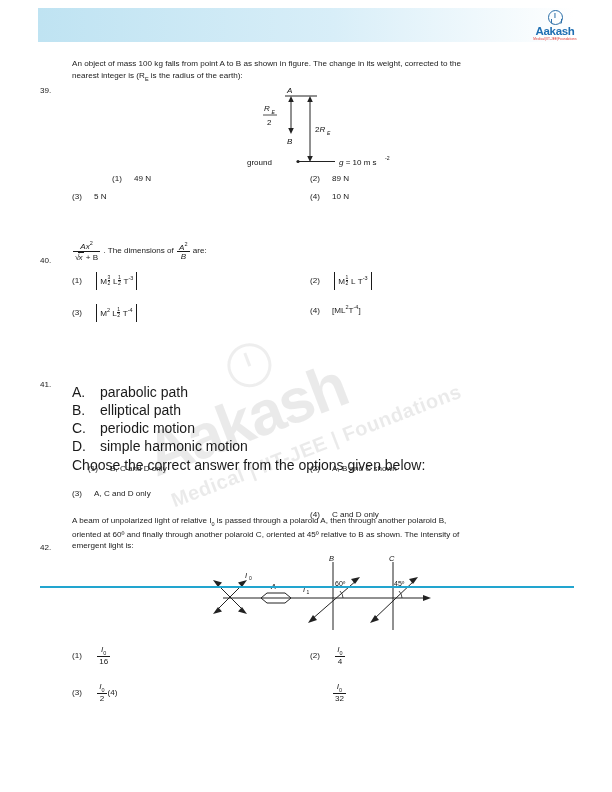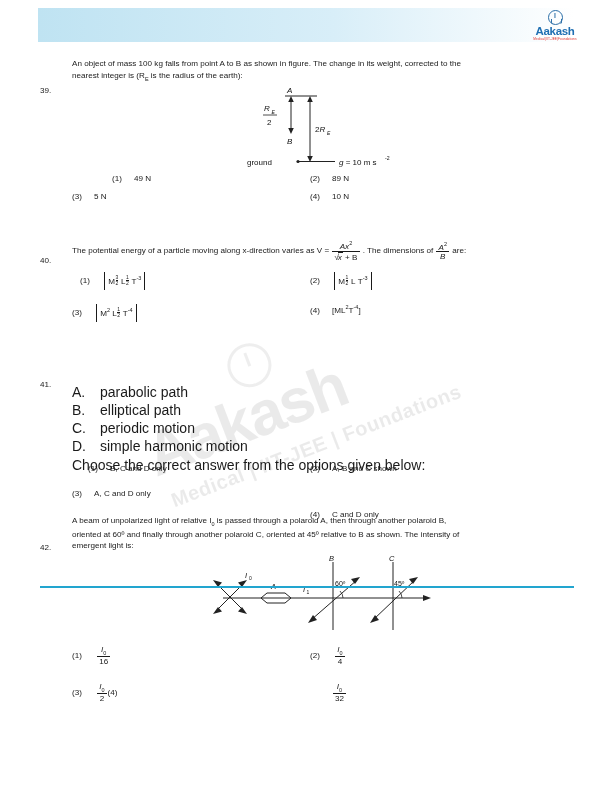--- a/index.html
+++ b/index.html
@@ -285,36 +285,35 @@
     <div class="opt" style="left:310px; top:18px;">
       <span class="lbl">(4)</span><span>10 N</span>
     </div>
   </div>
 
   <div class="q" style="top:228px;">
     <div class="q-num">40.</div>
   </div>
   <div class="q" style="top:240px;">
     <div class="q-body" style="line-height:1.2;">
-      <span>The potential energy of a particle moving along x-direction varies as V =</span>
       <span class="frac">
         <span class="num"><i class="v">Ax</i><span class="sup">2</span></span>
         <span class="den">√<span class="sqrtwrap"><i class="v">x</i></span><span> + B</span></span>
       </span>
       <span>. The dimensions of</span>
       <span class="frac">
         <span class="num"><i class="v">A</i><span class="sup">2</span></span>
         <span class="den"><i class="v">B</i></span>
       </span>
       <span>are:</span>
     </div>
   </div>
 
   <div class="opts" style="position:absolute; top:272px;">
-    <div class="opt" style="left:80px; top:0;">
+    <div class="opt" style="left:72px; top:0;">
       <span class="lbl">(1)</span>
       <span class="dimbox">
         <span>M</span><span class="fracsm"><span class="n">3</span><span class="d">2</span></span>
         <span>L</span><span class="fracsm"><span class="n">1</span><span class="d">2</span></span>
         <span>T</span><span class="sup">-3</span>
       </span>
     </div>
     <div class="opt" style="left:310px; top:0;">
       <span class="lbl">(2)</span>
       <span class="dimbox">

